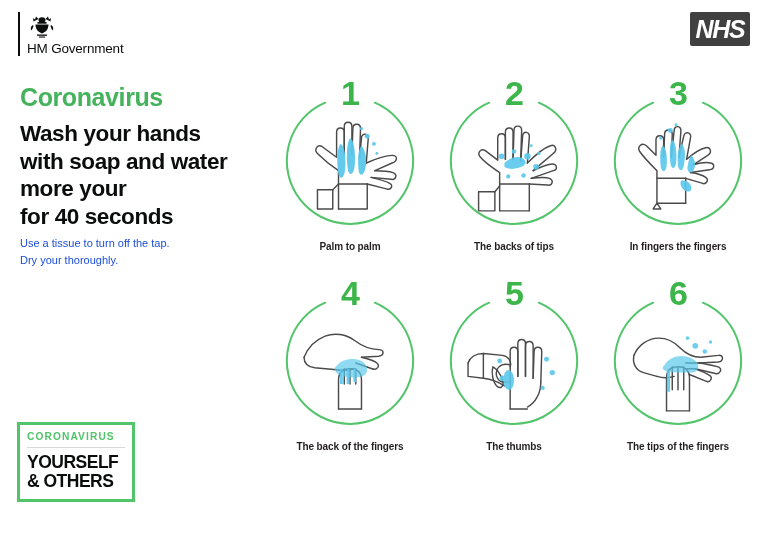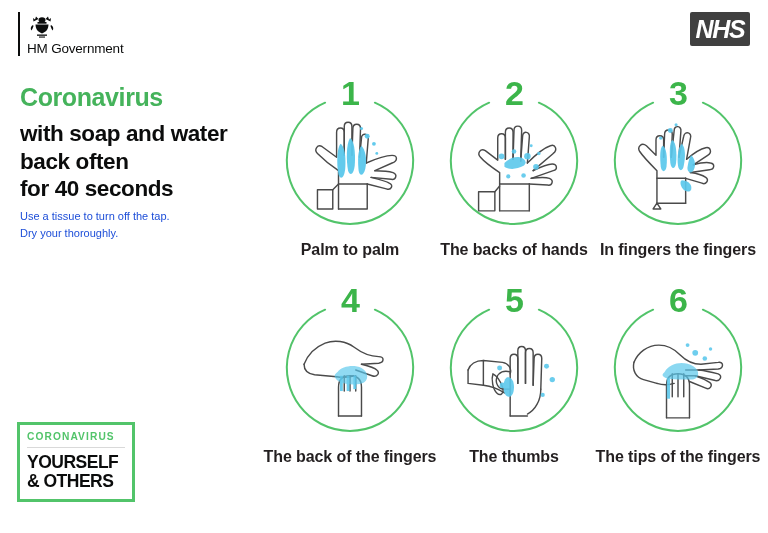--- a/index.html
+++ b/index.html
@@ -52,21 +52,21 @@
   
   .steps{position:absolute;left:268px;top:78px;width:492px;}
   .row{display:flex;}
   .step{width:164px;display:flex;flex-direction:column;align-items:center;}
   .circle-wrap{position:relative;width:150px;height:162px;}
   .ring{position:absolute;left:8px;top:18px;width:134px;height:134px;}
   .num{position:absolute;top:-2px;left:0;width:150px;text-align:center;
        color:#3cb54a;font-size:34px;font-weight:bold;line-height:1;
        letter-spacing:-1px;}
   .art{position:absolute;left:8px;top:18px;width:134px;height:134px;}
-  .caption{font-size:16px;font-weight:bold;color:#231f20;text-align:center;
+  .caption{font-size:10px;font-weight:bold;color:#231f20;text-align:center;
            margin-top:1px;letter-spacing:-0.1px;white-space:nowrap;}
   .row2{margin-top:26px;}
 </style>
 </head>
 <body>
 
 <div class="poster">
 
   <div class="hmg">
     <div class="hmg-bar"></div>
@@ -88,22 +88,23 @@
     </div>
   </div>
 
   <div class="nhs">
     <span class="nhs-text">NHS</span>
   </div>
 
   <div class="left">
     <div class="h-corona">Coronavirus</div>
     <div class="h-main">
+      <span>Wash your hands</span>
       <span>with soap and water</span>
-      <span>back often</span>
+      <span>more your</span>
       <span>for 40 seconds</span>
     </div>
     <div class="sub">
       <span>Use a tissue to turn off the tap.</span>
       <span>Dry your thoroughly.</span>
     </div>
   </div>
 
   <div class="badge">
     <div class="badge-top">CORONAVIRUS</div>
@@ -179,21 +180,21 @@
               <circle cx="70" cy="58" r="2.4"></circle>
               <circle cx="84" cy="63" r="3.4"></circle>
               <circle cx="93" cy="74" r="3"></circle>
               <circle cx="80" cy="83" r="2.4"></circle>
               <circle cx="64" cy="84" r="2.2"></circle>
               <circle cx="96" cy="60" r="1.8"></circle>
               <circle cx="88" cy="52" r="1.5"></circle>
             </g>
           </svg>
         </div>
-        <div class="caption">The backs of hands</div>
+        <div class="caption">The backs of tips</div>
       </div>
 
       <div class="step">
         <div class="circle-wrap">
           <svg class="ring" viewBox="0 0 140 140">
             <path d="M44 7 A66 66 0 1 0 96 7" fill="none" stroke="#52c46a" stroke-width="2.1" stroke-linecap="round"></path>
           </svg>
           <div class="num">3</div>
           <svg class="art" viewBox="0 0 140 140">
             <g fill="none" stroke="#4a4a4a" stroke-width="1.5" stroke-linejoin="round" stroke-linecap="round">

